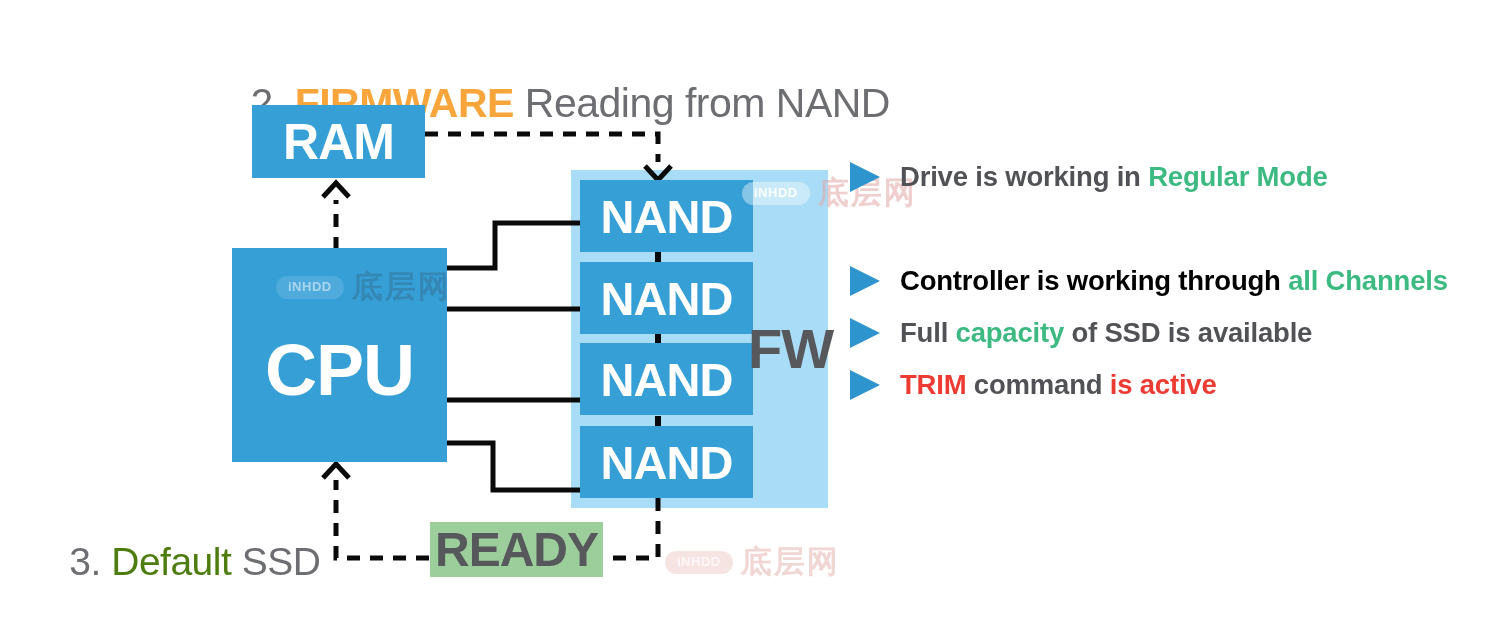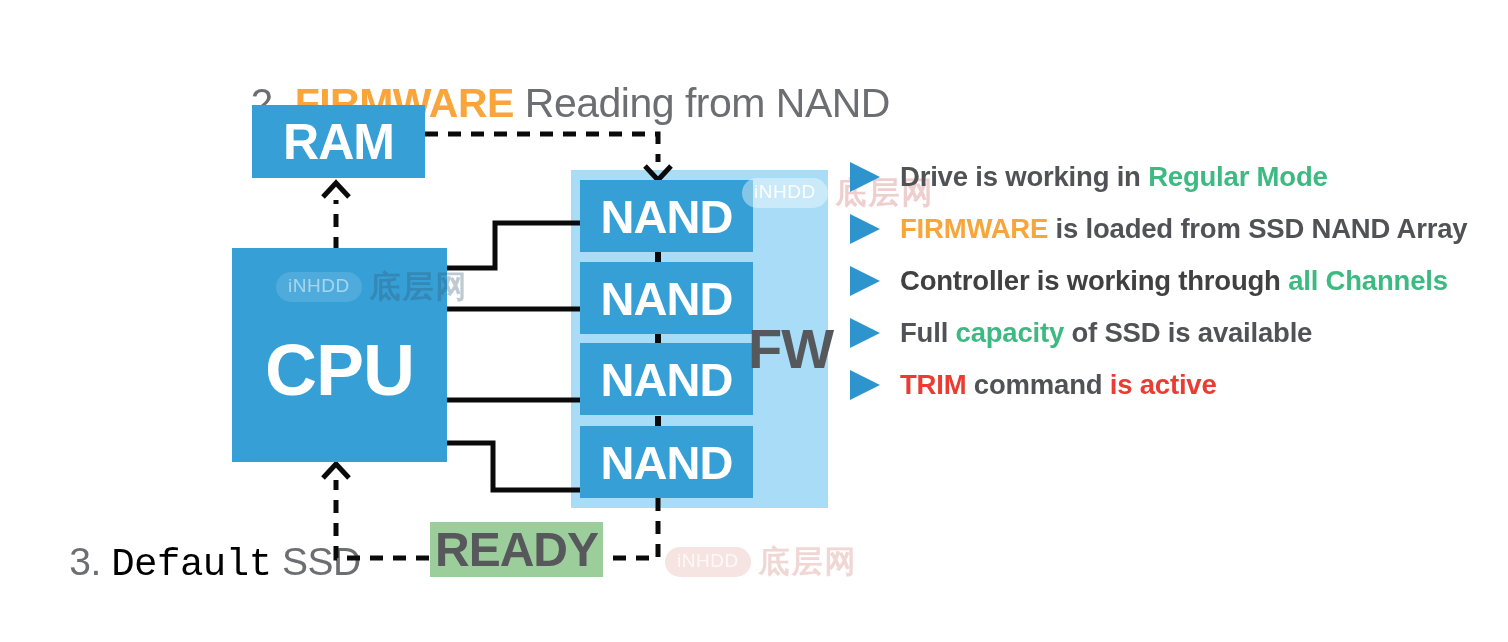--- a/index.html
+++ b/index.html
@@ -59,21 +59,21 @@
     border-top:15px solid transparent;
     border-bottom:15px solid transparent;
     flex:0 0 auto;
   }
   .bullet-text { font-size:27.5px; font-weight:bold; letter-spacing:-0.2px; white-space:pre; }
 
   
   .wm { position:absolute; display:flex; align-items:center; gap:8px; z-index:4; white-space:nowrap; }
   .wm-badge {
     border-radius:15px; padding:3px 12px 5px 12px;
-    font-size:19px; font-weight:normal; letter-spacing:0.5px;
+    font-size:13px; font-weight:bold; letter-spacing:0.5px;
   }
   .wm-cjk { font-size:31px; font-weight:bold; letter-spacing:2px; }
   .wm-cpu { left:276px; top:266px; }
   .wm-cpu .wm-badge { background:rgba(255,255,255,0.13); color:rgba(255,255,255,0.50); }
   .wm-cpu .wm-cjk   { color:rgba(52,88,116,0.32); }
   .wm-fw { left:742px; top:172px; }
   .wm-fw .wm-badge { background:rgba(255,255,255,0.40); color:rgba(255,255,255,0.92); }
   .wm-fw .wm-cjk   { color:rgba(226,166,166,0.55); }
   .wm-bottom { left:665px; top:541px; }
   .wm-bottom .wm-badge { background:#F6E4E2; color:#fdf8f7; }
@@ -82,21 +82,21 @@
 </head>
 <body>
 
 <div class="canvas">
 
   <div class="title">
     <span style="color: rgb(109, 110, 113);">2. </span><span class="hl" style="color: rgb(248, 166, 59);">FIRMWARE</span><span style="color: rgb(109, 110, 113);"> Reading from NAND</span>
   </div>
 
   <div class="side-label step3">
-    <span style="color: rgb(109, 110, 113);">3. </span><span style="color: #000000; font-family: Liberation Mono, monospace;">Default</span><span style="color: rgb(109, 110, 113);"> SSD</span><br>
+    <span style="color: rgb(109, 110, 113);">3. </span><span style="color: #4d7c0f;">Default</span><span style="color: rgb(109, 110, 113);"> SSD</span><br>
     <span style="color: rgb(109, 110, 113);">Functionality</span>
   </div>
 
   <div class="fw-container" style="background-color: rgb(169, 220, 246);"></div>
 
   <svg class="lines" width="1508" height="642" viewBox="0 0 1508 642">
     <g>
       <path class="dashed-line" d="M336 250 V200"></path>
       <path class="chevron" d="M323 197 L336 183 L349 197"></path>
     </g>
@@ -143,27 +143,23 @@
   </div>
   <div class="wm wm-bottom">
     <span class="wm-badge">iNHDD</span>
     <span class="wm-cjk">底层网</span>
   </div>
 
   <div class="bullet-row b1">
     <div class="tri"></div>
     <div class="bullet-text"><span style="color: rgb(81, 82, 86);">Drive is working in </span><span style="color: rgb(60, 186, 130);">Regular Mode</span></div>
   </div>
-  <div class="bullet-row b2">
-    <div class="tri"></div>
-    <div class="bullet-text"><span style="color: rgb(248, 166, 59);">FIRMWARE</span><span style="color: rgb(81, 82, 86);"> is loaded from SSD NAND Array</span></div>
-  </div>
   <div class="bullet-row b3">
     <div class="tri"></div>
-    <div class="bullet-text"><span style="color: #404040;">Controller is working through </span><span style="color: rgb(60, 186, 130);">all Channels</span></div>
+    <div class="bullet-text"><span style="color: #000000;">Controller is working through </span><span style="color: rgb(60, 186, 130);">all Channels</span></div>
   </div>
   <div class="bullet-row b4">
     <div class="tri"></div>
     <div class="bullet-text"><span style="color: rgb(81, 82, 86);">Full </span><span style="color: rgb(60, 186, 130);">capacity</span><span style="color: rgb(81, 82, 86);"> of SSD is available</span></div>
   </div>
   <div class="bullet-row b5">
     <div class="tri"></div>
     <div class="bullet-text"><span style="color: rgb(235, 59, 50);">TRIM</span><span style="color: rgb(81, 82, 86);"> command </span><span style="color: rgb(235, 59, 50);">is active</span></div>
   </div>
 

